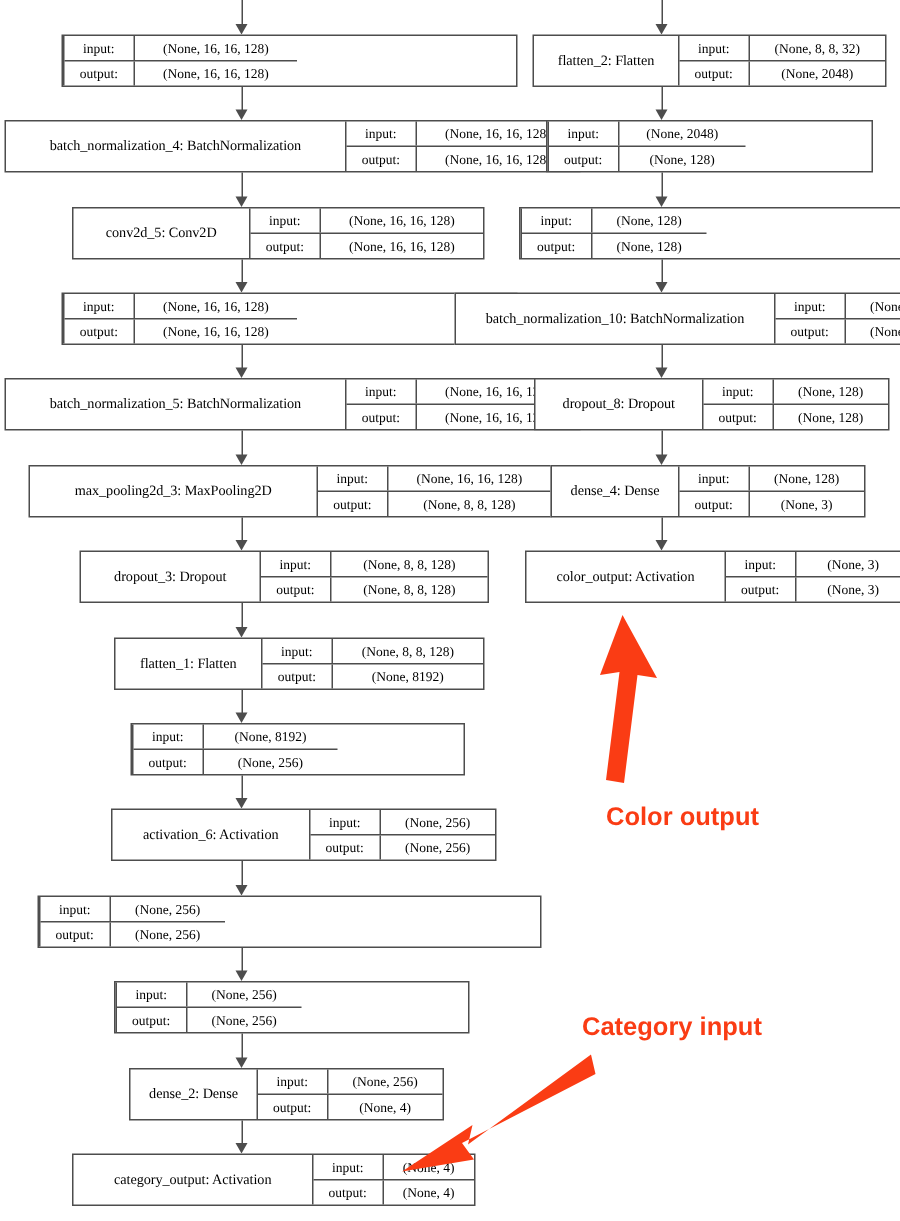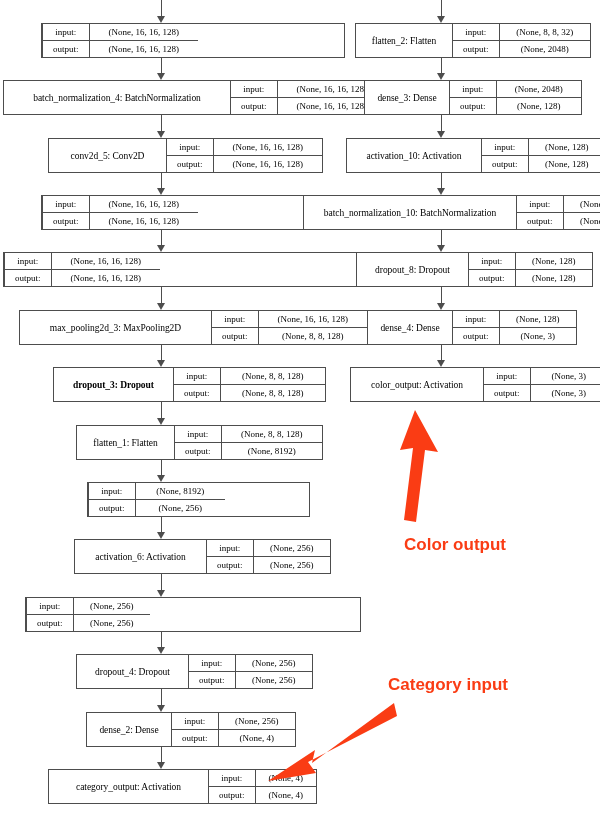--- a/index.html
+++ b/index.html
@@ -166,20 +166,21 @@
           </div>
           <div class="io-row bottom">
             <div class="io-label" style="width: 46px;">output:</div>
             <div class="io-shape" style="width: 110px;">(None, 16, 16, 128)</div>
           </div>
         </div>
       </div>
       <div class="edge" style="left: 161px; top: 230px; height: 16px;"></div>
       <div class="edge-head" style="left: 157px; top: 245px;"></div>
       <div class="node" style="left: 3px; top: 252px; width: 384px;">
+        <div class="name" style="width: 228px;">batch_normalization_5: BatchNormalization</div>
         <div class="io" style="width: 156px;">
           <div class="io-row top">
             <div class="io-label" style="width: 46px;">input:</div>
             <div class="io-shape" style="width: 110px;">(None, 16, 16, 128)</div>
           </div>
           <div class="io-row bottom">
             <div class="io-label" style="width: 46px;">output:</div>
             <div class="io-shape" style="width: 110px;">(None, 16, 16, 128)</div>
           </div>
         </div>
@@ -195,21 +196,21 @@
           </div>
           <div class="io-row bottom">
             <div class="io-label" style="width: 46px;">output:</div>
             <div class="io-shape" style="width: 110px;">(None, 8, 8, 128)</div>
           </div>
         </div>
       </div>
       <div class="edge" style="left: 161px; top: 345px; height: 16px;"></div>
       <div class="edge-head" style="left: 157px; top: 360px;"></div>
       <div class="node" style="left: 53px; top: 367px; width: 273px;">
-        <div class="name" style="width: 121px; font-weight: bold;">dropout_3: Dropout</div>
+        <div class="name" style="width: 121px;">dropout_3: Dropout</div>
         <div class="io" style="width: 152px;">
           <div class="io-row top">
             <div class="io-label" style="width: 46px;">input:</div>
             <div class="io-shape" style="width: 106px;">(None, 8, 8, 128)</div>
           </div>
           <div class="io-row bottom">
             <div class="io-label" style="width: 46px;">output:</div>
             <div class="io-shape" style="width: 106px;">(None, 8, 8, 128)</div>
           </div>
         </div>
@@ -268,21 +269,20 @@
           </div>
           <div class="io-row bottom">
             <div class="io-label" style="width: 46px;">output:</div>
             <div class="io-shape" style="width: 78px;">(None, 256)</div>
           </div>
         </div>
       </div>
       <div class="edge" style="left: 161px; top: 632px; height: 16px;"></div>
       <div class="edge-head" style="left: 157px; top: 647px;"></div>
       <div class="node" style="left: 76px; top: 654px; width: 237px;">
-        <div class="name" style="width: 113px;">dropout_4: Dropout</div>
         <div class="io" style="width: 124px;">
           <div class="io-row top">
             <div class="io-label" style="width: 46px;">input:</div>
             <div class="io-shape" style="width: 78px;">(None, 256)</div>
           </div>
           <div class="io-row bottom">
             <div class="io-label" style="width: 46px;">output:</div>
             <div class="io-shape" style="width: 78px;">(None, 256)</div>
           </div>
         </div>
@@ -331,36 +331,34 @@
           </div>
           <div class="io-row bottom">
             <div class="io-label" style="width: 46px;">output:</div>
             <div class="io-shape" style="width: 92px;">(None, 2048)</div>
           </div>
         </div>
       </div>
       <div class="edge" style="left: 441px; top: 58px; height: 16px;"></div>
       <div class="edge-head" style="left: 437px; top: 73px;"></div>
       <div class="node" style="left: 364px; top: 80px; width: 218px;">
-        <div class="name" style="width: 86px;">dense_3: Dense</div>
         <div class="io" style="width: 132px;">
           <div class="io-row top">
             <div class="io-label" style="width: 46px;">input:</div>
             <div class="io-shape" style="width: 86px;">(None, 2048)</div>
           </div>
           <div class="io-row bottom">
             <div class="io-label" style="width: 46px;">output:</div>
             <div class="io-shape" style="width: 86px;">(None, 128)</div>
           </div>
         </div>
       </div>
       <div class="edge" style="left: 441px; top: 115px; height: 17px;"></div>
       <div class="edge-head" style="left: 437px; top: 131px;"></div>
       <div class="node" style="left: 346px; top: 138px; width: 260px;">
-        <div class="name" style="width: 136px;">activation_10: Activation</div>
         <div class="io" style="width: 124px;">
           <div class="io-row top">
             <div class="io-label" style="width: 46px;">input:</div>
             <div class="io-shape" style="width: 78px;">(None, 128)</div>
           </div>
           <div class="io-row bottom">
             <div class="io-label" style="width: 46px;">output:</div>
             <div class="io-shape" style="width: 78px;">(None, 128)</div>
           </div>
         </div>

